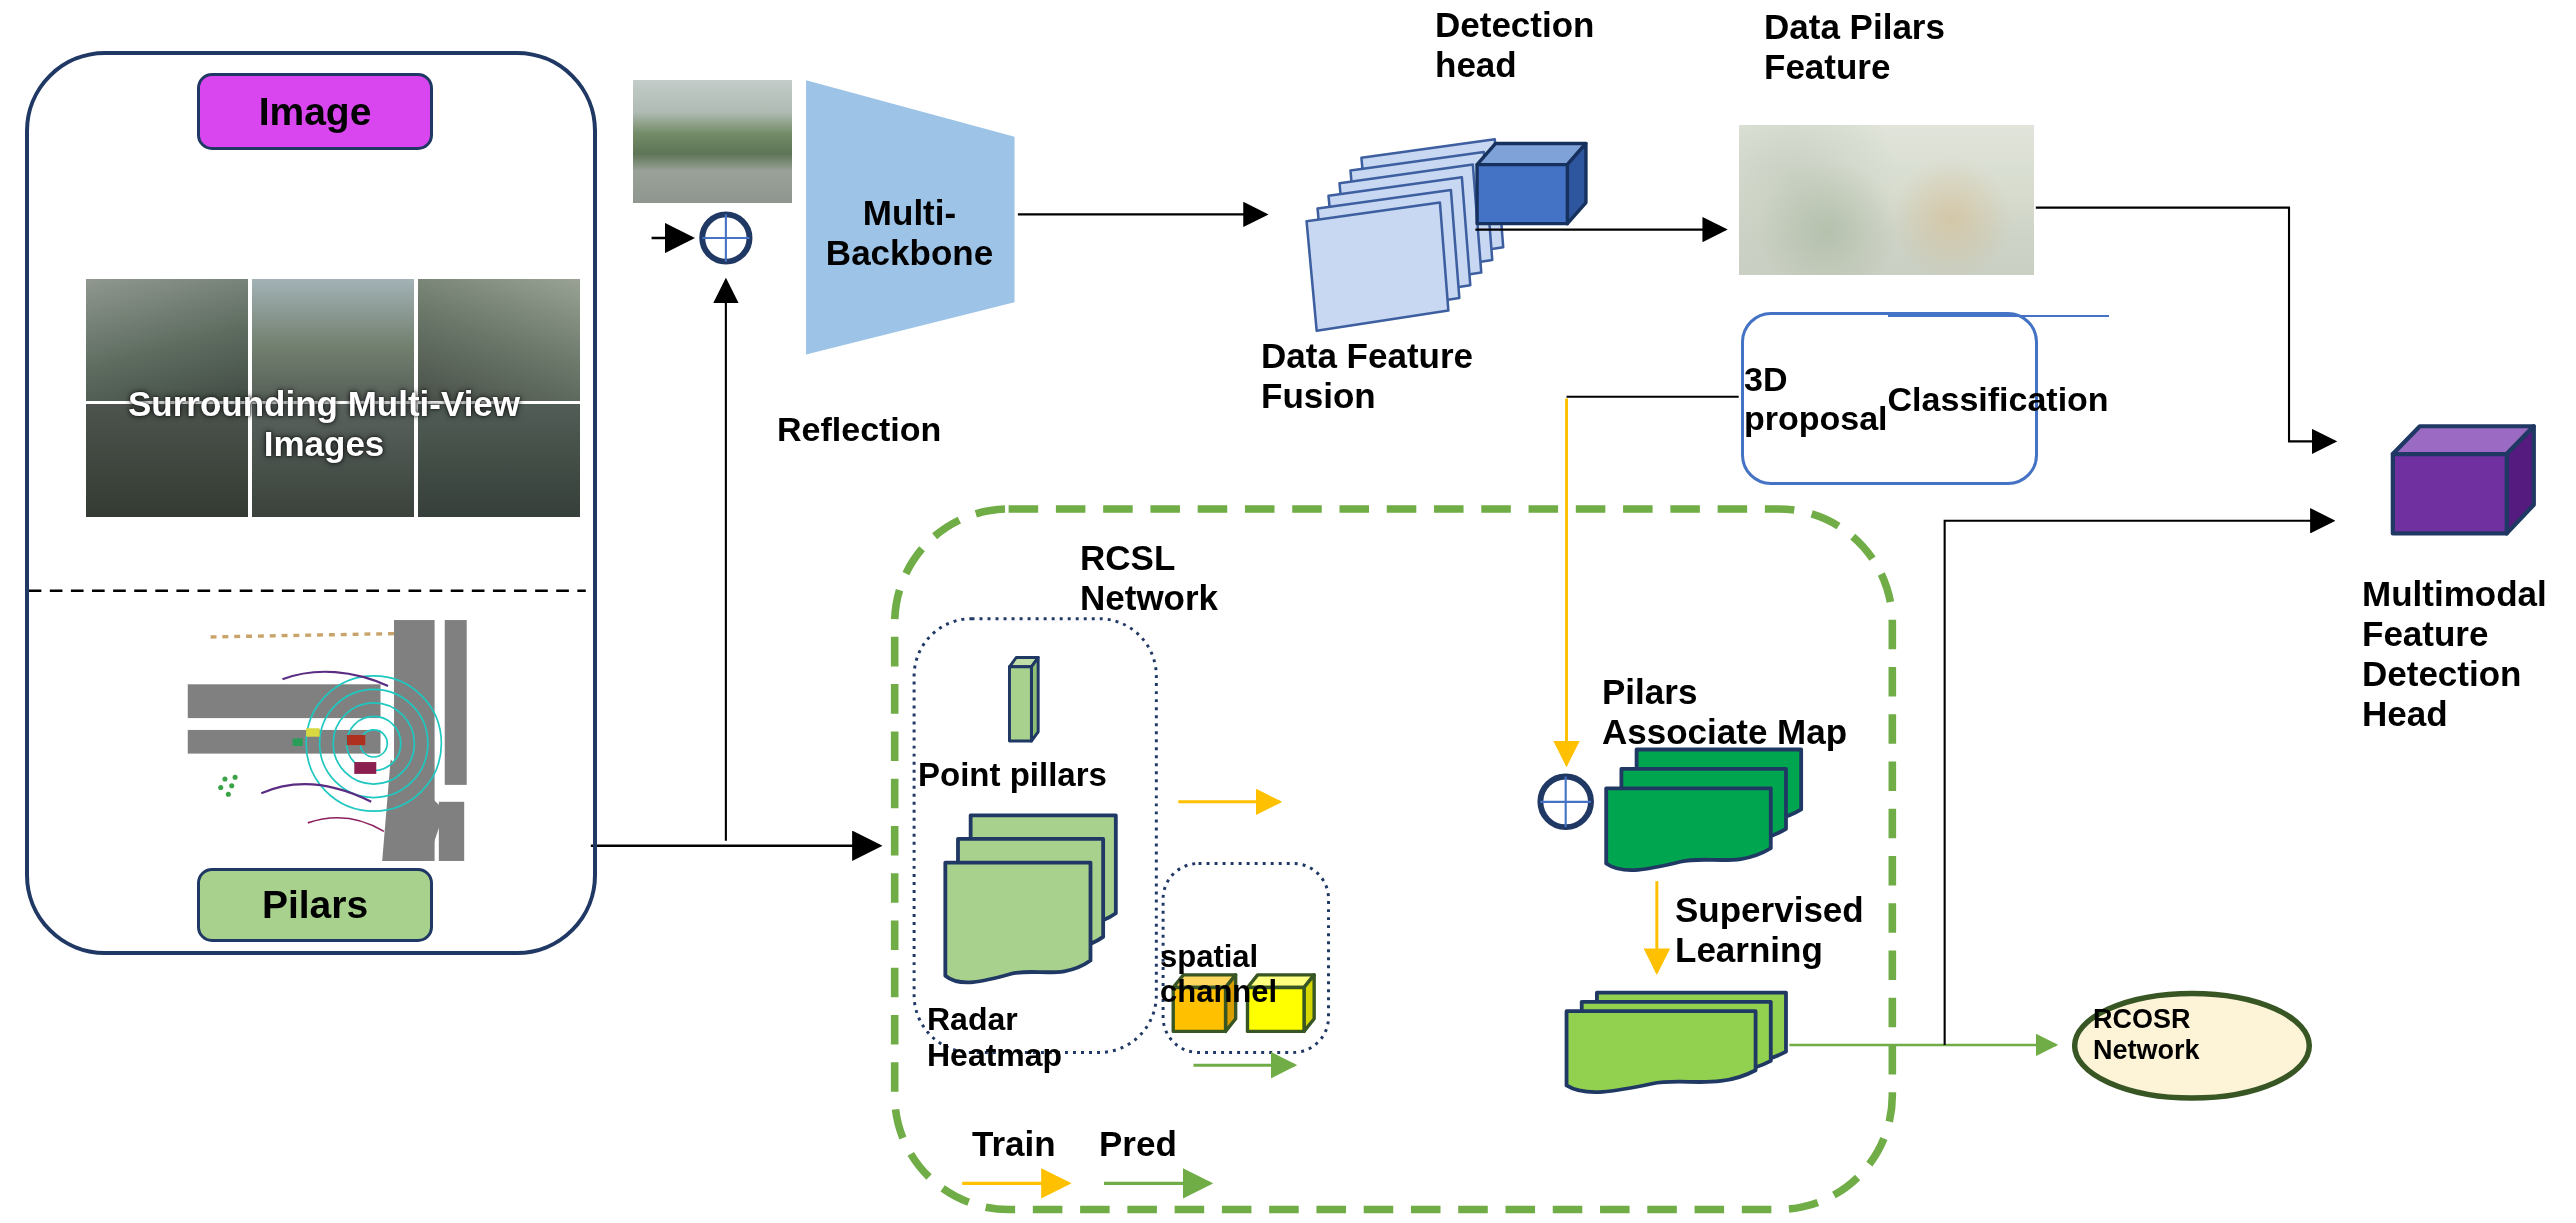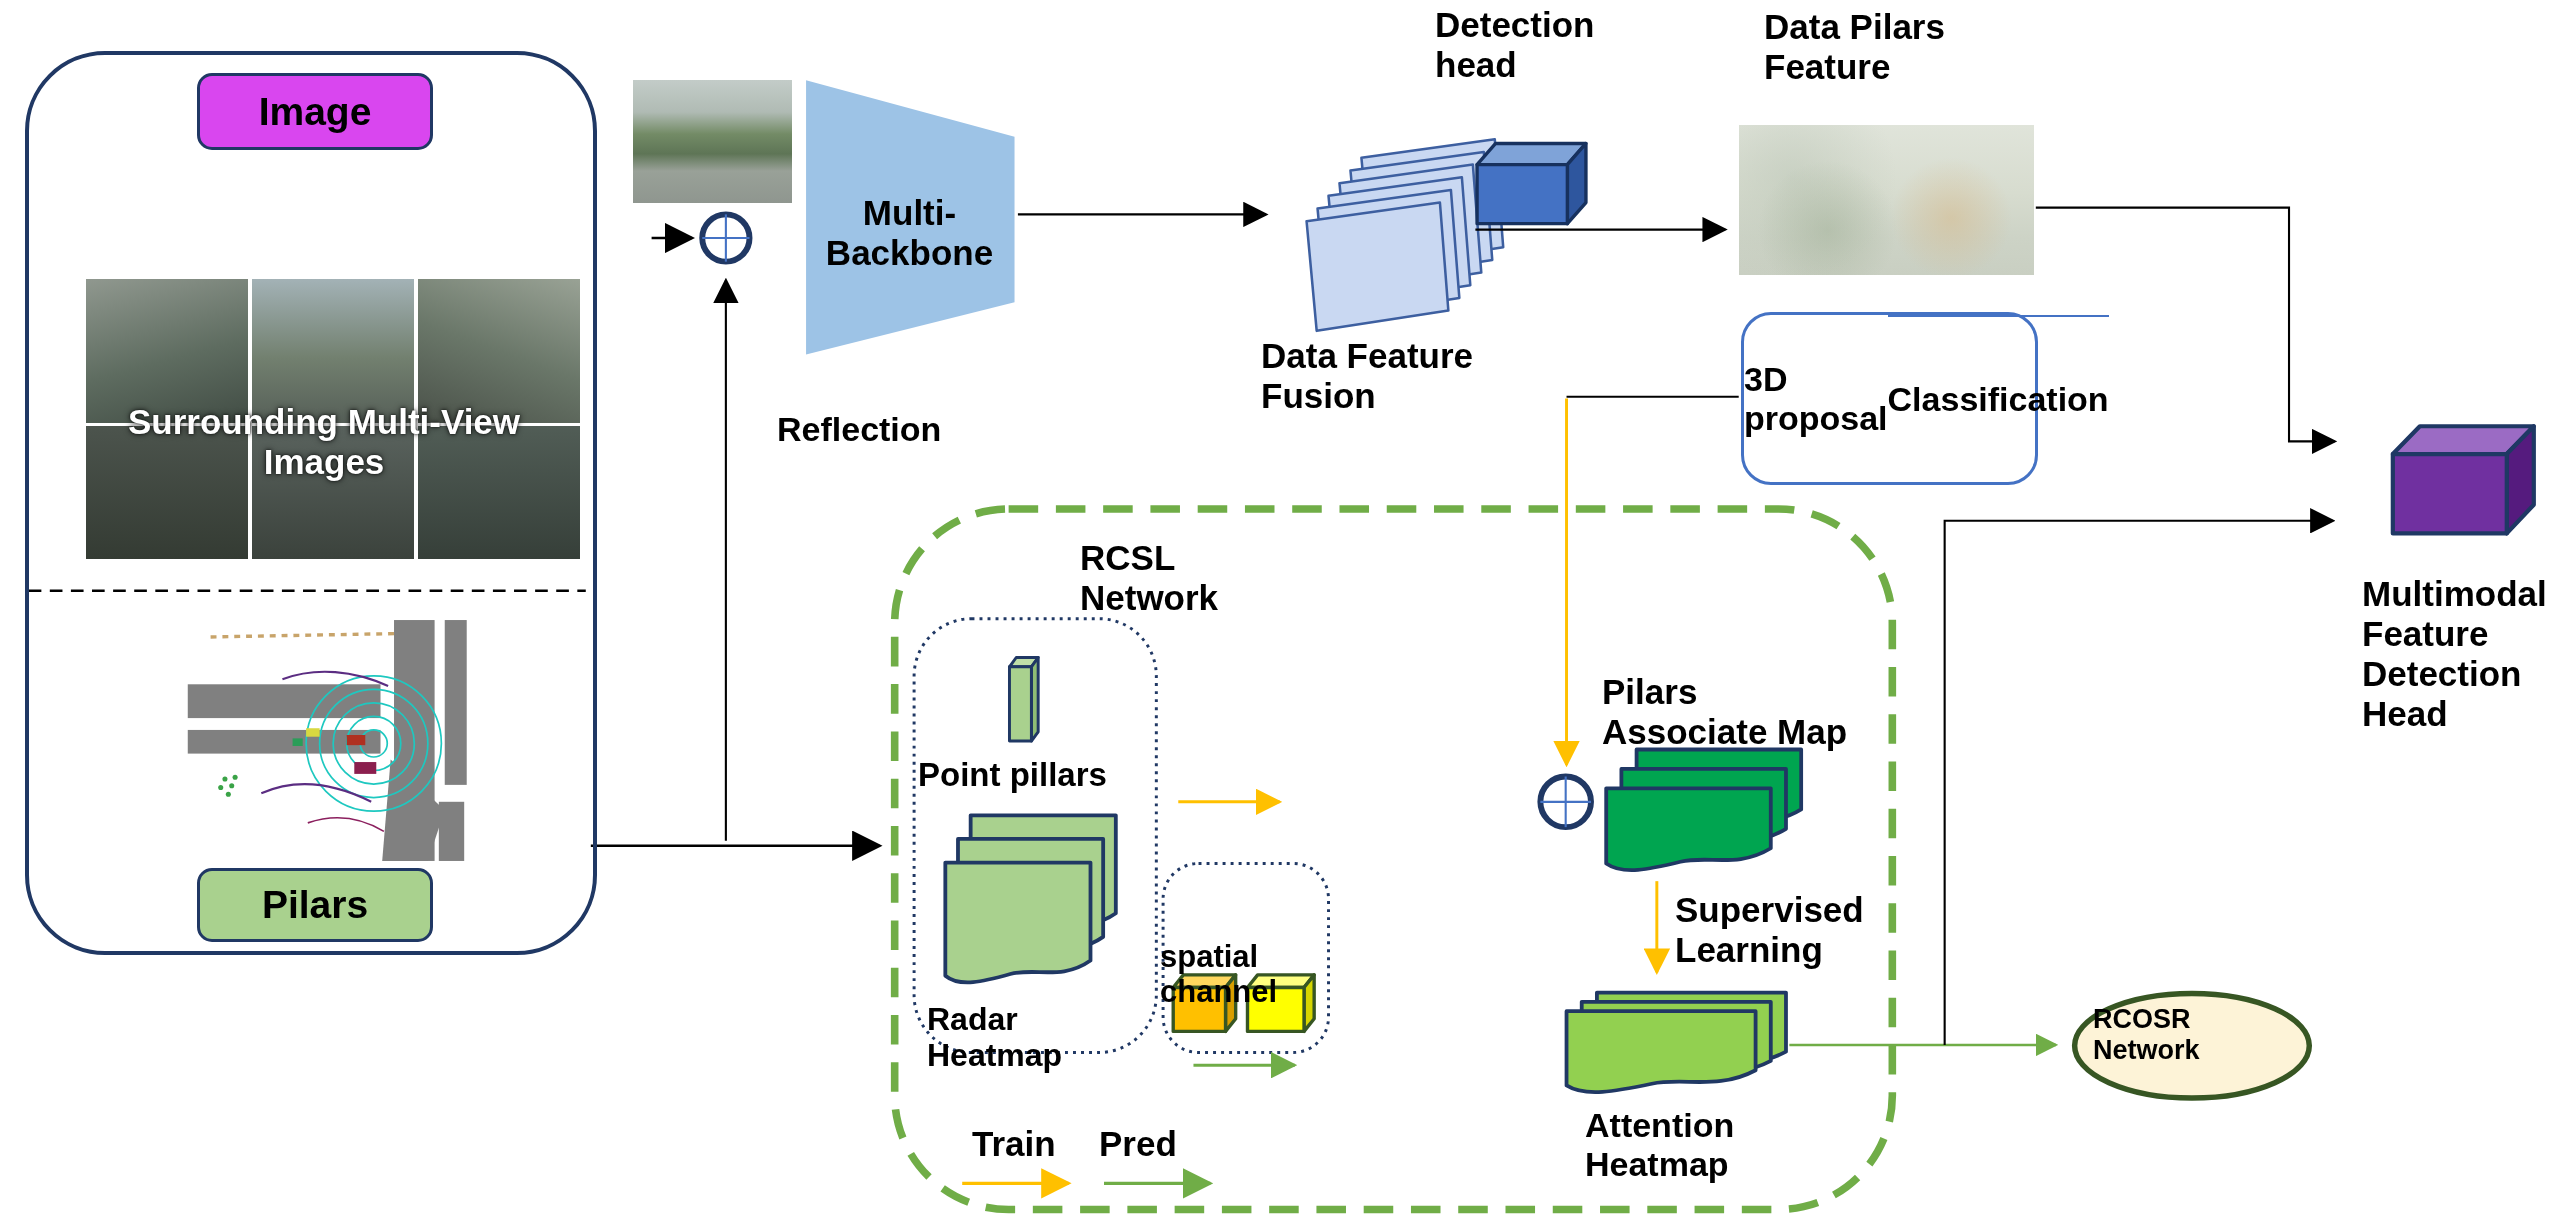--- a/index.html
+++ b/index.html
@@ -36,21 +36,21 @@
   .proposal-box .half{flex:1;display:flex;align-items:center;justify-content:center;font-size:34px;}
   .proposal-box .half.bottom{border-top:2.1px solid #4472C4;}
   svg.overlay{position:absolute;left:0;top:0;pointer-events:none;}
   .z1{z-index:1}.z2{z-index:2}.z3{z-index:3}
 </style>
 </head>
 <body>
 
 <div class="canvas">
 
-  <div class="photo z1" style="left:68px;top:279px;width:494px;height:280px;padding-left:18px;">
+  <div class="photo z1" style="left:68px;top:279px;width:494px;height:238px;padding-left:18px;">
     <div class="mv-grid">
       <div class="t1"></div>
       <div class="t2"></div>
       <div class="t3"></div>
       <div class="t4"></div>
       <div class="t5"></div>
       <div class="t6"></div>
     </div>
     <div class="mv-caption">Surrounding Multi-View Images</div>
   </div>
@@ -262,24 +262,20 @@
   <div class="lbl z3" style="left:1602px;top:672px;font-size:35px;">
     <span class="line">Pilars</span>
     <span class="line">Associate Map</span>
   </div>
 
   <div class="lbl center z3" style="left:1675px;top:890px;width:184px;font-size:35px;">
     <span class="line">Supervised</span>
     <span class="line">Learning</span>
   </div>
 
-  <div class="lbl center z3" style="left:1585px;top:1106px;width:174px;font-size:34px;">
-    <span class="line">Attention</span>
-    <span class="line">Heatmap</span>
-  </div>
 
   <div class="lbl center z3" style="left:972px;top:1124px;width:95px;font-size:35px;">
     <span>Train</span>
   </div>
   <div class="lbl center z3" style="left:1099px;top:1124px;width:95px;font-size:35px;">
     <span>Pred</span>
   </div>
 
   <div class="lbl center z3" style="left:2362px;top:574px;width:211px;font-size:35px;">
     <span class="line">Multimodal</span>

